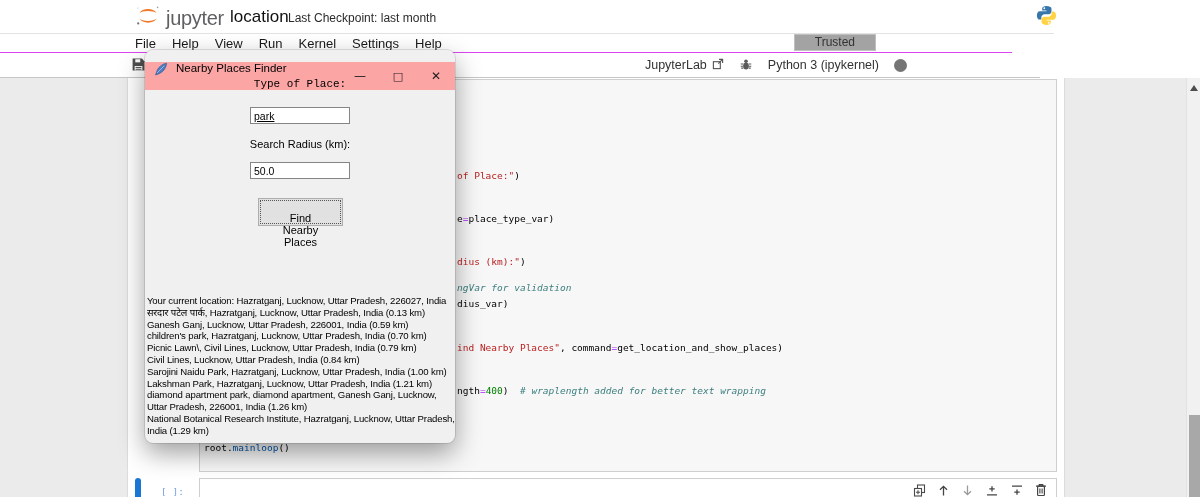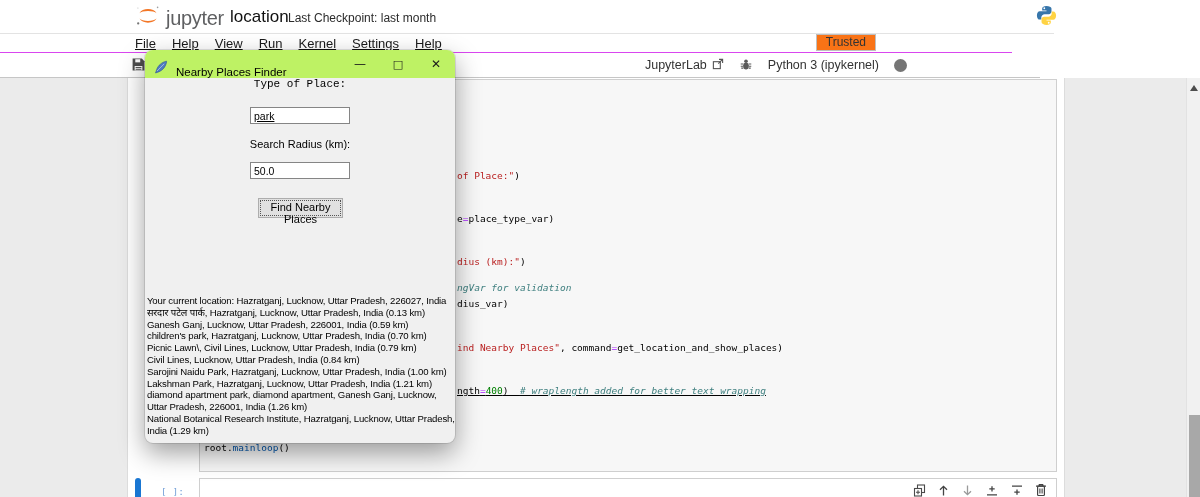--- a/index.html
+++ b/index.html
@@ -6,24 +6,24 @@
   .screen{position:relative;width:1200px;height:497px;overflow:hidden;background:#fff;
           font-family:"Liberation Sans",sans-serif;color:#111;}
   
   .hdr{position:absolute;left:0;top:0;width:1054px;height:33px;background:#fff;border-bottom:1px solid #e3e3e3;}
   .brand{position:absolute;left:135px;top:3px;display:flex;align-items:center;cursor:pointer;}
   .brand-text{font-size:20px;color:#5f6062;margin-left:5px;letter-spacing:-0.3px;}
   .nbtitle{position:absolute;left:230px;top:7px;font-size:17px;color:#101010;cursor:text;}
   .checkpoint{position:absolute;left:288px;top:11px;font-size:12px;color:#2b2b2b;}
   .pylogo{position:absolute;left:1035px;top:4px;}
   
-  .menubar{position:absolute;left:0;top:34px;width:1012px;height:18px;background:#fff;border-bottom:4px solid #d946ef;display:flex;align-items:center;text-decoration:underline;}
+  .menubar{position:absolute;left:0;top:34px;width:1012px;height:18px;background:#fff;border-bottom:4px solid #d946ef;display:flex;align-items:center;}
   .menu-item{font-size:13px;color:#1a1a1a;padding:0 8px;cursor:pointer;}
   .menu-item:first-child{margin-left:127px;}
-  .trusted{position:absolute;right:136px;top:0px;font-size:12px;color:#333;border:1px solid #bfbfbf;background:#f97316;padding:0px 9px 1px;cursor:pointer;}
+  .trusted{position:absolute;right:136px;top:0px;font-size:12px;color:#333;border:1px solid #bfbfbf;background:#a3a3a3;padding:0px 20px 1px;cursor:pointer;}
   
   .toolbar{position:absolute;left:0;top:53px;width:1040px;height:24px;background:#fff;border-bottom:1px solid #c6c6c6;}
   .save{position:absolute;left:131px;top:4px;cursor:pointer;}
   .tb-right{position:absolute;right:133px;top:0;height:24px;display:flex;align-items:center;gap:15px;}
   .jl-link{display:flex;align-items:center;gap:5px;font-size:12.5px;color:#333;cursor:pointer;}
   .kernel-name{font-size:12.5px;color:#333;cursor:pointer;}
   .kernel-status{width:13px;height:13px;border-radius:50%;background:#757575;}
   
   .content{position:absolute;left:0;top:78px;width:1200px;height:419px;background:#ebebeb;}
   .nbpanel{position:absolute;left:127px;top:0;width:936px;height:419px;background:#fff;border-left:1px solid #dcdcdc;border-right:1px solid #dcdcdc;}
@@ -40,30 +40,30 @@
   .cell2-prompt{position:absolute;left:33px;top:408px;font-family:"DejaVu Sans Mono",monospace;font-size:9.5px;color:#74a0d8;}
   .cell-toolbar{position:absolute;right:9px;top:4px;display:flex;align-items:center;gap:11px;}
   .cticon{cursor:pointer;display:block;}
   
   .scrollbar{position:absolute;left:1186px;top:0;width:14px;height:419px;background:#f1f1f1;border-left:1px solid #e2e2e2;}
   .sb-arrow{position:absolute;left:3px;top:7px;width:0;height:0;border-left:4px solid transparent;border-right:4px solid transparent;border-bottom:6px solid #4d4d4d;cursor:pointer;}
   .sb-thumb{position:absolute;left:1.5px;top:337px;width:11px;height:82px;background:#a8a8a8;cursor:grab;}
   
   .dialog{position:absolute;left:145px;top:50px;width:310px;height:393px;background:#f0f0f0;border-radius:8px;
           box-shadow:0 10px 26px rgba(0,0,0,.38),0 0 0 1px rgba(0,0,0,.10);overflow:hidden;z-index:10;}
-  .titlebar{position:absolute;left:0;top:0;width:310px;height:28px;background:#bef264;display:flex;align-items:flex-end;}
+  .titlebar{position:absolute;left:0;top:12px;width:310px;height:28px;background:#fca5a5;display:flex;align-items:flex-start;}
   .feather{margin-left:9px;}
   .dtitle{font-size:11.5px;color:#000;margin-left:8px;flex:1;}
   .wbtn{width:38px;height:28px;display:flex;align-items:center;justify-content:center;font-size:12px;color:#1a1a1a;cursor:pointer;font-family:"DejaVu Sans",sans-serif;}
   .wbtn.max{font-size:11px;}
   .dlabel{position:absolute;left:0;width:310px;text-align:center;font-size:11px;color:#000;}
   .l1{top:28px;font-family:Liberation Mono, monospace;} .l2{top:88px;}
   .dinput{position:absolute;left:105px;width:92px;height:13px;border:1px solid #858585;background:#fff;font-size:10.5px;font-family:"Liberation Sans",sans-serif;padding:1px 3px;border-radius:0;outline:none;}
   .i1{top:57px;text-decoration:underline;} .i2{top:112px;}
-  .dbtn{position:absolute;left:113px;top:148px;width:85px;height:20px;background:#e1e1e1;border:1px solid #adadad;font-size:11px;font-family:"Liberation Sans",sans-serif;color:#000;outline:1px dotted #555;outline-offset:-3px;cursor:pointer;padding:2px;}
+  .dbtn{position:absolute;left:113px;top:148px;width:85px;height:20px;background:#e1e1e1;border:1px solid #adadad;font-size:11px;font-family:"Liberation Sans",sans-serif;color:#000;outline:1px dotted #555;outline-offset:-3px;cursor:pointer;padding:13px;}
   .results{position:absolute;left:2px;top:210px;width:307px;font-size:9.6px;line-height:11.8px;color:#000;letter-spacing:-0.15px;margin-top:35px;}
   .results div{white-space:nowrap;}
 </style>
 </head>
 <body>
 
 <div class="screen">
 
   <header class="hdr">
     <div class="brand">
@@ -136,21 +136,21 @@
   <div class="content">
     <div class="nbpanel">
 
       <div class="cell1">
         <div class="codeline" style="left:257px;top:90px;"><span class="tk-str">of Place:"</span><span class="tk-plain">)</span></div>
         <div class="codeline" style="left:257px;top:133px;"><span class="tk-plain">e</span><span class="tk-op">=</span><span class="tk-plain">place_type_var)</span></div>
         <div class="codeline" style="left:257px;top:176px;"><span class="tk-str">dius (km):"</span><span class="tk-plain">)</span></div>
         <div class="codeline" style="left:257px;top:202px;"><span class="tk-com">ngVar for validation</span></div>
         <div class="codeline" style="left:257px;top:218px;"><span class="tk-plain">dius_var)</span></div>
         <div class="codeline" style="left:257px;top:262px;"><span class="tk-str">ind Nearby Places"</span><span class="tk-plain">, command</span><span class="tk-op">=</span><span class="tk-plain">get_location_and_show_places)</span></div>
-        <div class="codeline" style="left:257px;top:305px;text-decoration:underline;"><span class="tk-plain">ngth</span><span class="tk-op">=</span><span class="tk-num">400</span><span class="tk-plain">)  </span><span class="tk-com"># wraplength added for better text wrapping</span></div>
+        <div class="codeline" style="left:257px;top:305px;"><span class="tk-plain">ngth</span><span class="tk-op">=</span><span class="tk-num">400</span><span class="tk-plain">)  </span><span class="tk-com"># wraplength added for better text wrapping</span></div>
         <div class="codeline" style="left:4px;top:362px;"><span class="tk-plain">root.</span><span class="tk-fn">mainloop</span><span class="tk-plain">()</span></div>
       </div>
 
       <div class="cell2-bar"></div>
       <div class="cell2-prompt">[ ]:</div>
 
       <div class="cell2">
         <div class="cell-toolbar">
           <span>
             <svg class="cticon" width="13" height="13" viewBox="0 0 13 13">

